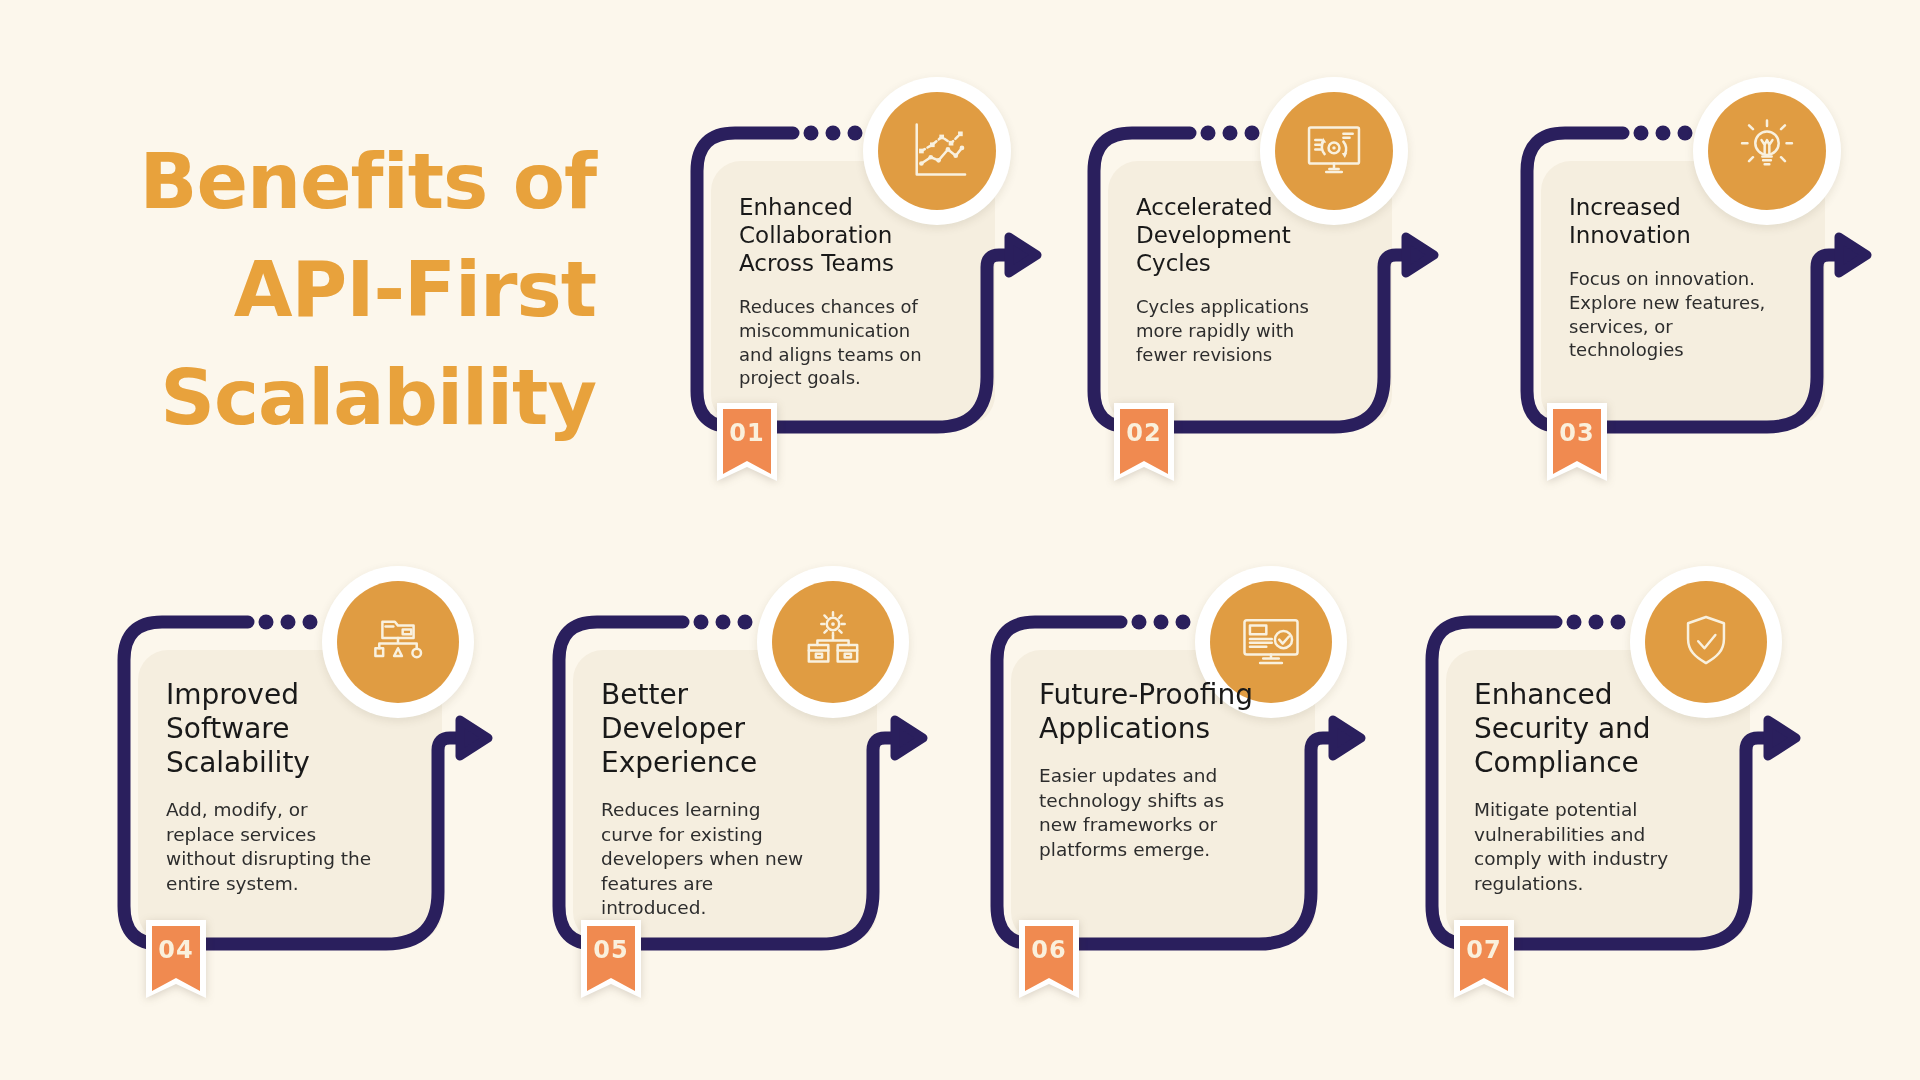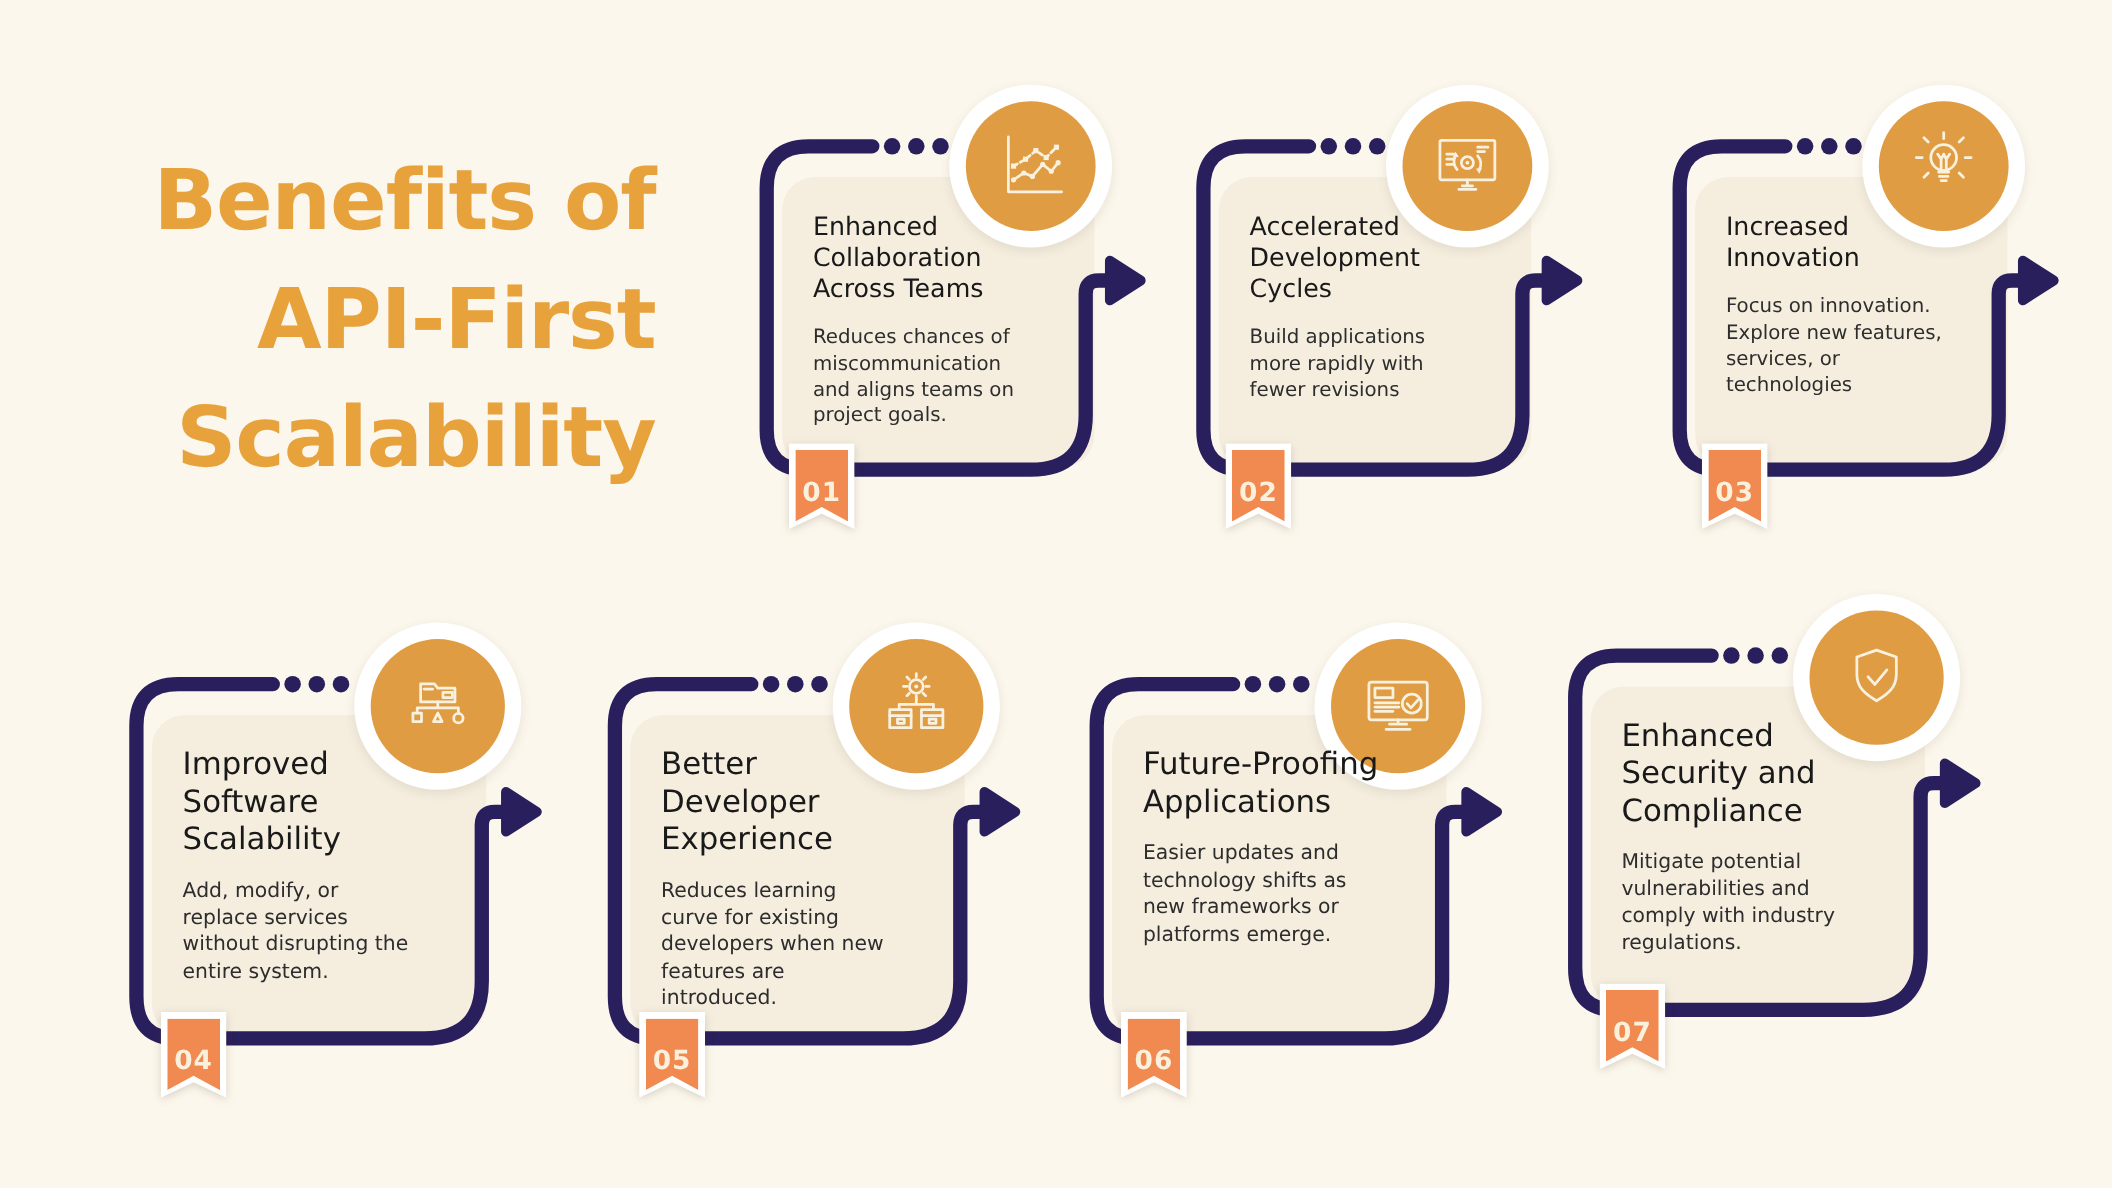--- a/index.html
+++ b/index.html
@@ -52,21 +52,21 @@
   .rowB .card-desc{font-size:18.5px}
   .badge{position:absolute;z-index:4;width:60px;height:78px;
     filter:drop-shadow(0 2px 4px rgba(60,45,20,0.18))}
   .rowA .badge{left:36px;top:282px}
   .rowB .badge{left:38px;top:310px}
   .badge-outer{position:absolute;inset:0;background:var(--icon-ring-white);
     clip-path:polygon(0 0,100% 0,100% 100%,50% 82%,0 100%)}
   .badge-inner{position:absolute;left:6px;right:6px;top:6px;bottom:7px;background:var(--badge-orange);
     clip-path:polygon(0 0,100% 0,100% 100%,50% 80%,0 100%);
     display:flex;justify-content:center}
-  .badge-num{margin-top:24px;font-size:24px;font-weight:700;color:var(--badge-text);letter-spacing:1px}
+  .badge-num{margin-top:10px;font-size:24px;font-weight:700;color:var(--badge-text);letter-spacing:1px}
   .defs-svg{position:absolute;width:0;height:0}
 </style>
 </head>
 <body>
 
 <svg class="defs-svg" aria-hidden="true">
   <defs>
 
     <g id="frameA">
       <path class="ln" d="M112 12 H54 Q16 12 16 50 V270 Q16 306 52 306"></path>
@@ -193,21 +193,21 @@
     </svg>
   <div class="icon-wrap">
     <div class="icon-circle">
         <svg viewBox="0 0 100 100">
           <use href="#ic-present"></use>
         </svg>
       </div>
   </div>
   <div class="text-block">
     <div class="card-title">Accelerated Development Cycles</div>
-    <div class="card-desc">Build applications more rapidly with fewer revisions</div>
+    <div class="card-desc">Cycles applications more rapidly with fewer revisions</div>
   </div>
   <div class="badge">
     <div class="badge-outer"></div>
     <div class="badge-inner">
         <div class="badge-num">02</div>
       </div>
   </div>
 </div>
 
 <div class="card rowA" style="left:1511px;top:121px">
@@ -299,21 +299,21 @@
     <div class="card-desc">Easier updates and technology shifts as new frameworks or platforms emerge.</div>
   </div>
   <div class="badge">
     <div class="badge-outer"></div>
     <div class="badge-inner">
         <div class="badge-num">06</div>
       </div>
   </div>
 </div>
 
-<div class="card rowB" style="left:1416px;top:584px">
+<div class="card rowB" style="left:1416px;top:610px">
   <div class="card-bg"></div>
   <svg class="frame" viewBox="0 0 430 430">
       <use href="#frameB"></use>
     </svg>
   <div class="icon-wrap">
     <div class="icon-circle">
         <svg viewBox="0 0 100 100">
           <use href="#ic-shield"></use>
         </svg>
       </div>

